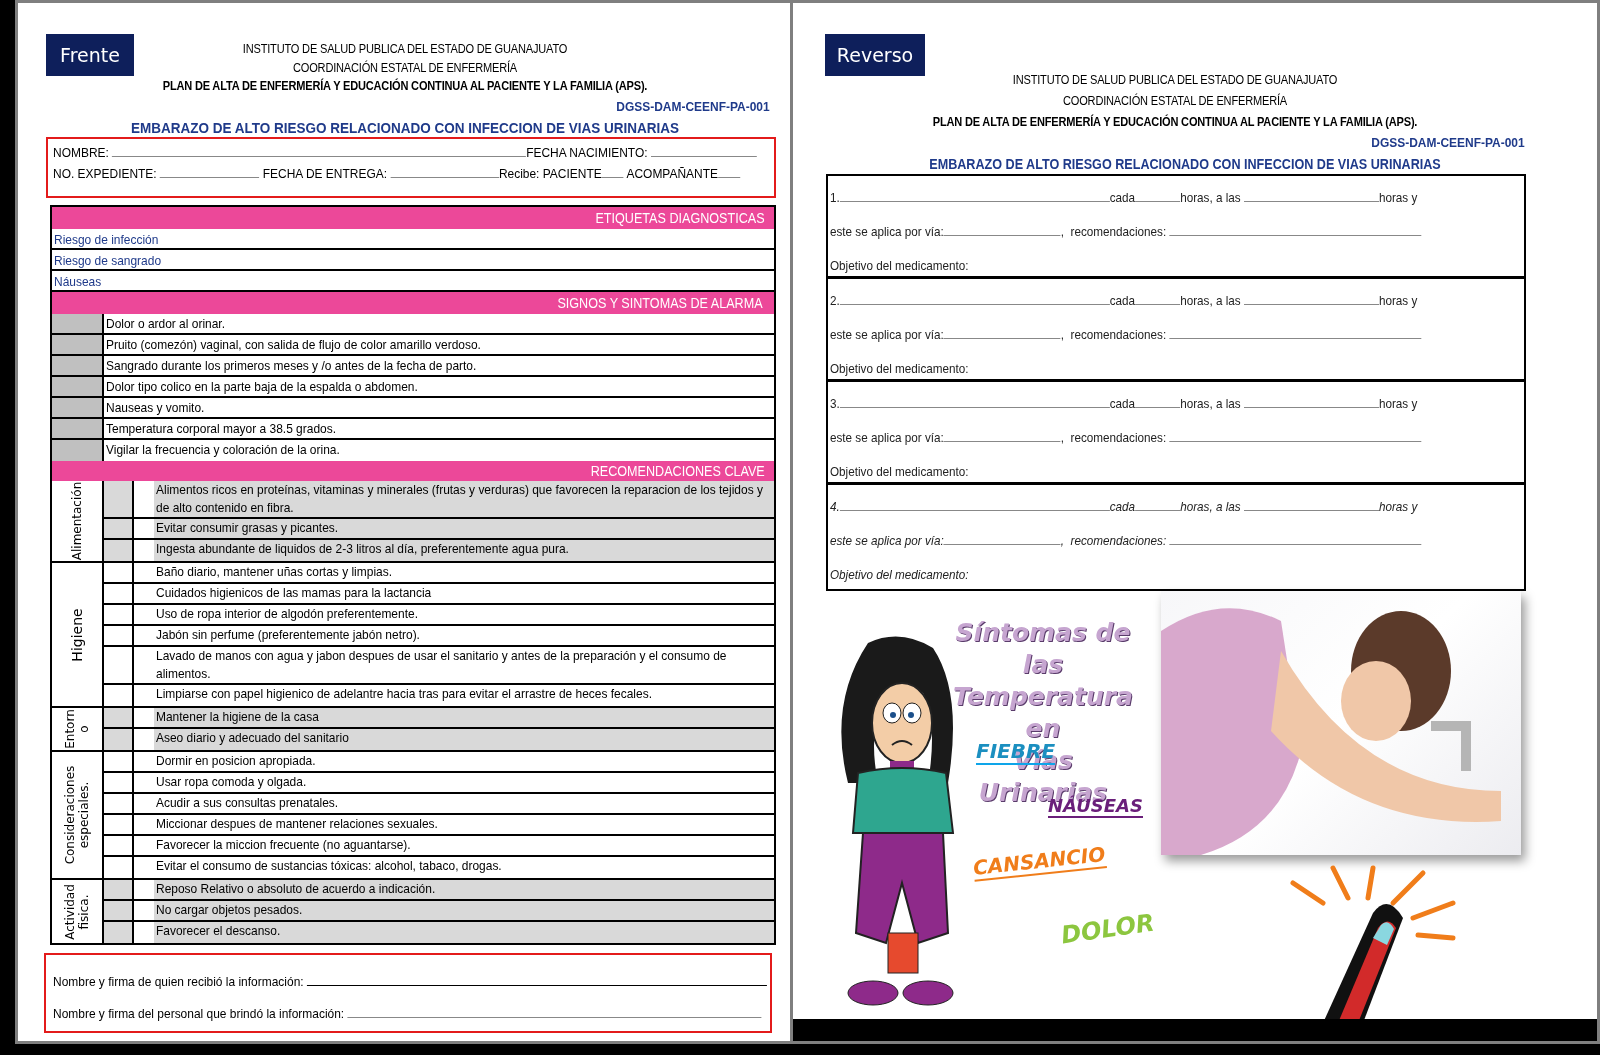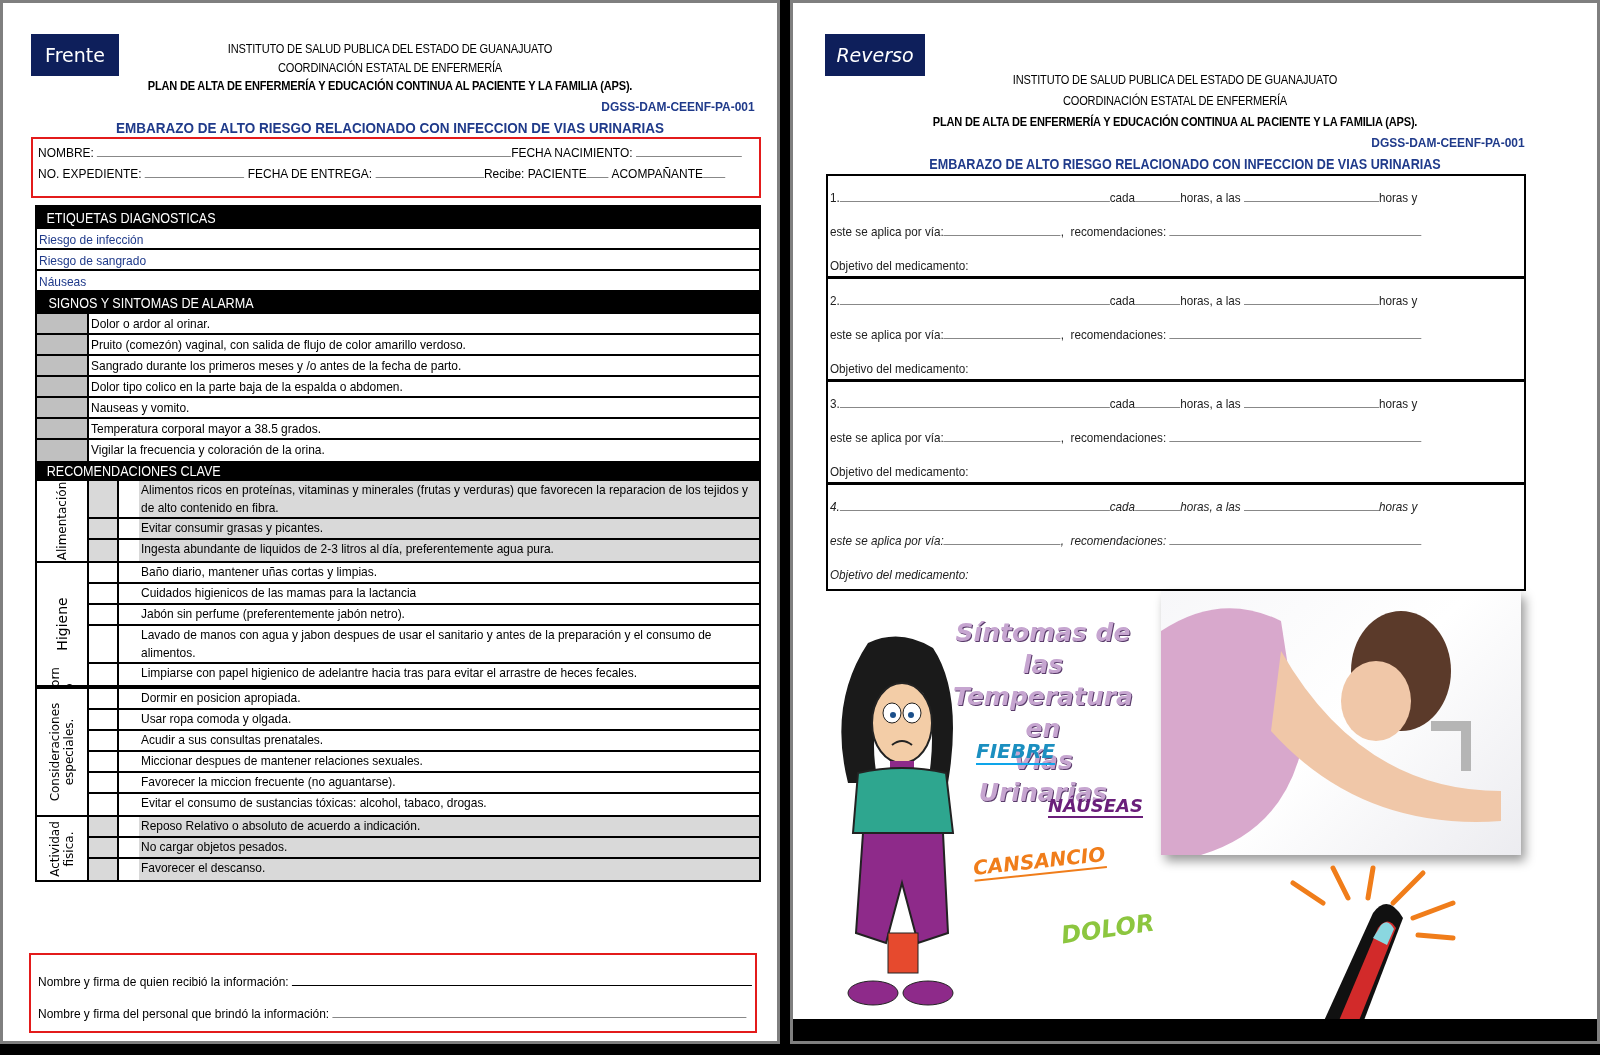--- a/index.html
+++ b/index.html
@@ -1,36 +1,36 @@
 <!DOCTYPE html>
 <html><head>
   <meta charset="utf-8">
   <style>
     * { box-sizing: border-box; margin: 0; padding: 0; }
     html, body { width: 1600px; height: 1055px; overflow: hidden; background: #000; }
     body { position: relative; font-family: "Liberation Sans", sans-serif; color: #000; }
 
     .page { position: absolute; background: #fff; border: 3px solid #7f7f7f; overflow: hidden; }
-    #page-front { left: 0; top: 0; width: 780px; height: 1044px; }
+    #page-front { left: 15px; top: 0; width: 780px; height: 1044px; }
     #page-back { left: 790px; top: 0; width: 810px; height: 1044px; }
 
     .tag-label { position: absolute; background: #0e1f5b; color: #fff; font-family: "DejaVu Sans", sans-serif; font-size: 19px; display: flex; align-items: center; justify-content: center; }
 
     .hdr { position: absolute; left: 0; right: 0; text-align: center; font-size: 12px; letter-spacing: -0.2px; transform: scaleX(0.92); }
     .hdr.b { font-weight: bold; }
     .code { position: absolute; font-size: 13px; font-weight: bold; color: #1f3a8a; transform: scaleX(0.92); transform-origin: right center; }
     .title { position: absolute; left: 0; right: 0; text-align: center; font-size: 15px; font-weight: bold; color: #1f3a8a; transform: scaleX(0.9); }
 
     
     .redbox { position: absolute; border: 2px solid #e31b1b; }
     .field-line { position: absolute; font-size: 13px; white-space: nowrap; transform: scaleX(0.92); transform-origin: left center; }
 
     
     #main-table { position: absolute; left: 32px; top: 202px; width: 726px; border: 2px solid #000; }
-    .sec-hdr { background: #000000; color: #fff; text-align: left; font-size: 14px; height: 22px; line-height: 22px; }
+    .sec-hdr { background: #ec4899; color: #fff; text-align: right; font-size: 14px; height: 22px; line-height: 22px; }
     .sec-hdr span { display: inline-block; transform: scaleX(0.9); }
     .diag-row { height: 21px; line-height: 21px; border-bottom: 2px solid #000; font-size: 13px; color: #1f3a8a; padding-left: 2px; background: #fff; }
     .diag-row span { display: inline-block; transform: scaleX(0.92); transform-origin: left center; }
     .sign-row { display: flex; height: 21px; border-bottom: 2px solid #000; }
     .sign-row .box { width: 52px; background: #c0c0c0; border-right: 2px solid #000; }
     .sign-row .txt { flex: 1; font-size: 13px; line-height: 19px; padding-left: 2px; white-space: nowrap; }
     .sign-row .txt span { display: inline-block; transform: scaleX(0.92); transform-origin: left center; }
 
     .rec-group { display: flex; border-bottom: 2px solid #000; }
     .rec-group:last-child { border-bottom: none; }
@@ -152,38 +152,52 @@
         <div class="rec-row white">
             <div class="box"></div>
             <div class="txt"><span>Baño diario, mantener uñas cortas y limpias.</span></div>
           </div>
         <div class="rec-row white">
             <div class="box"></div>
             <div class="txt"><span>Cuidados higienicos de las mamas para la lactancia</span></div>
           </div>
         <div class="rec-row white">
             <div class="box"></div>
+            <div class="txt"><span>Uso de ropa interior de algodón preferentemente.</span></div>
+          </div>
+        <div class="rec-row white">
+            <div class="box"></div>
             <div class="txt"><span>Jabón sin perfume (preferentemente jabón netro).</span></div>
           </div>
         <div class="rec-row white" style="min-height:37px;">
             <div class="box"></div>
             <div class="txt"><span>Lavado de manos con agua y jabon despues de usar el  sanitario y antes de la preparación y el  consumo de alimentos.</span></div>
           </div>
         <div class="rec-row white">
             <div class="box"></div>
             <div class="txt"><span>Limpiarse con papel higienico de adelantre hacia tras para evitar el arrastre de heces fecales.</span></div>
           </div>
       </div>
     </div>
 
     <div class="rec-group">
       <div class="rec-cat">
           <span>Entorn
 o</span>
         </div>
+      <div class="rec-items">
+        <div class="rec-row shaded">
+            <div class="box"></div>
+            <div class="txt"><span>Mantener la higiene de la casa</span></div>
+          </div>
+        <div class="rec-row shaded">
+            <div class="box"></div>
+            <div class="txt"><span>Aseo diario y adecuado del sanitario</span></div>
+          </div>
+      </div>
     </div>
 
     <div class="rec-group">
       <div class="rec-cat">
           <span>Consideraciones
 especiales.</span>
         </div>
       <div class="rec-items">
         <div class="rec-row white">
             <div class="box"></div>
@@ -239,21 +253,21 @@
     <span>Nombre y firma de quien recibió la información:</span>
     <span class="ul" style="width:500px;border-color:#000;"></span>
   </div>
   <div class="sig-line" style="left:35px;top:1003px;">
     <span>Nombre y firma del personal que  brindó la  información:</span>
     <span class="ul" style="width:450px;"></span>
   </div>
 </div>
 
 <div class="page" id="page-back">
-  <div class="tag-label" style="left:32px;top:31px;width:100px;height:42px;font-style:italic;">Reverso</div>
+  <div class="tag-label" style="left:32px;top:31px;width:100px;height:42px;">Reverso</div>
 
   <div class="hdr" style="top:70px;left:0;right:40px;">INSTITUTO DE SALUD PUBLICA DEL ESTADO DE GUANAJUATO</div>
   <div class="hdr" style="top:91px;left:0;right:40px;">COORDINACIÓN ESTATAL DE ENFERMERÍA</div>
   <div class="hdr b" style="top:112px;left:0;right:40px;">PLAN DE ALTA DE ENFERMERÍA Y EDUCACIÓN CONTINUA AL PACIENTE Y LA FAMILIA (APS).</div>
   <div class="code" style="right:72px;top:132px;">DGSS-DAM-CEENF-PA-001</div>
   <div class="title" style="top:153px;left:0;right:20px;font-size:14px;">EMBARAZO DE ALTO RIESGO RELACIONADO CON INFECCION DE VIAS URINARIAS</div>
 
   <div id="med-table">
     <div class="med-block">
       <div class="med-line" style="top:14px;"><span>1.</span><span class="ul" style="width:300px;"></span><span>cada</span><span class="ul" style="width:50px;"></span><span>horas, a las</span> <span class="ul" style="width:150px;"></span><span>horas y</span></div>

